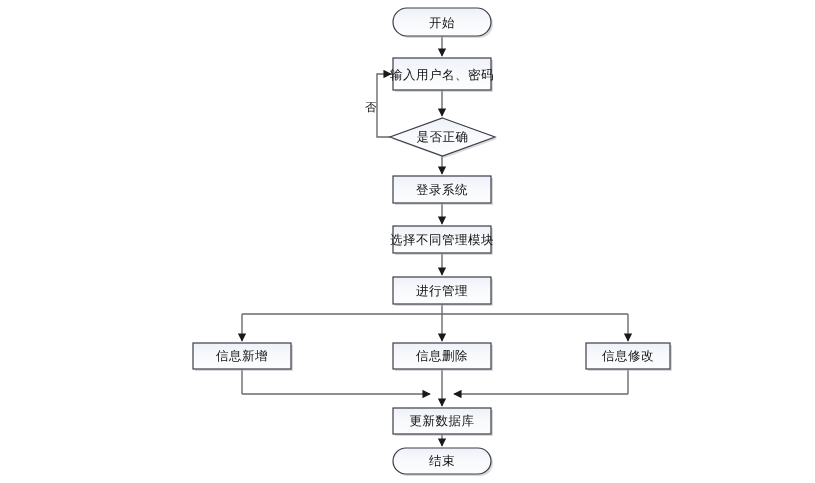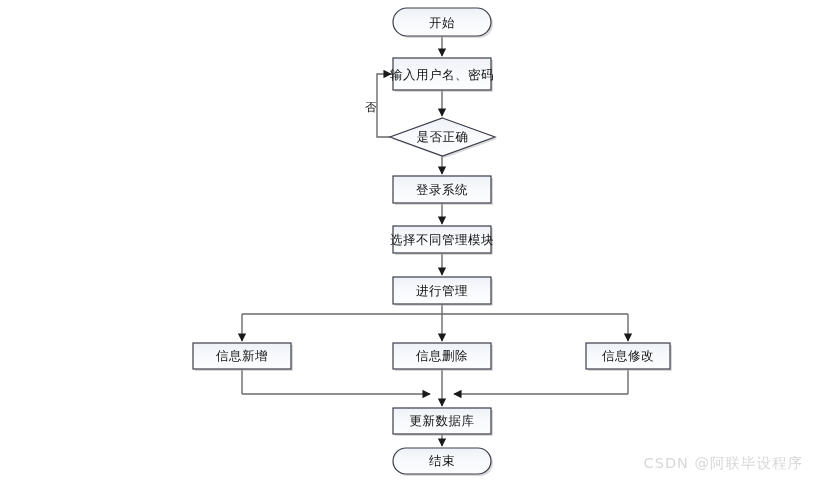--- a/index.html
+++ b/index.html
@@ -151,14 +151,13 @@
 
     <g>
       <rect x="395" y="450" width="98" height="26" rx="13" ry="13" fill="#b8b8b8" stroke="none" opacity="0.55"></rect>
       <rect x="393" y="448" width="98" height="26" rx="13" ry="13" fill="url(#nodeGrad)" stroke="#3c3c4a" stroke-width="1.2"></rect>
       <text class="node-label" x="442" y="461">结束</text>
     </g>
 
     <text class="edge-label" x="371" y="107" text-anchor="middle">否</text>
   </svg>
 
-  <div class="watermark">CSDN @阿联毕设程序</div>
 </div>
 
 </body></html>

